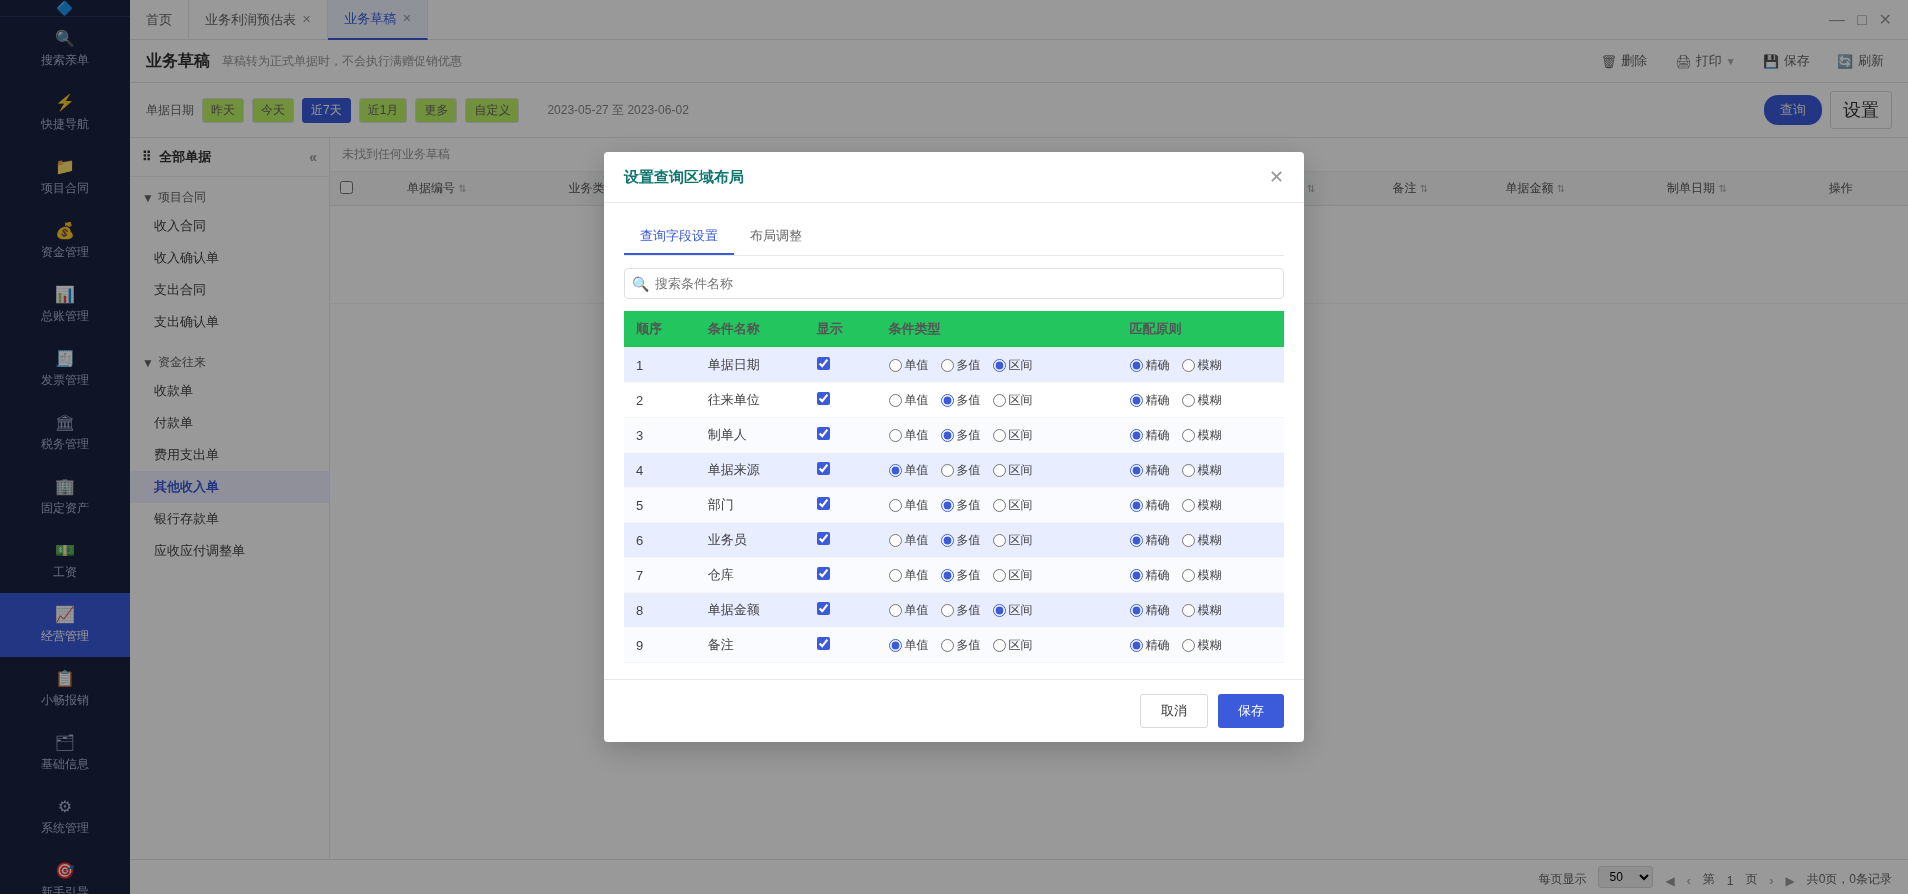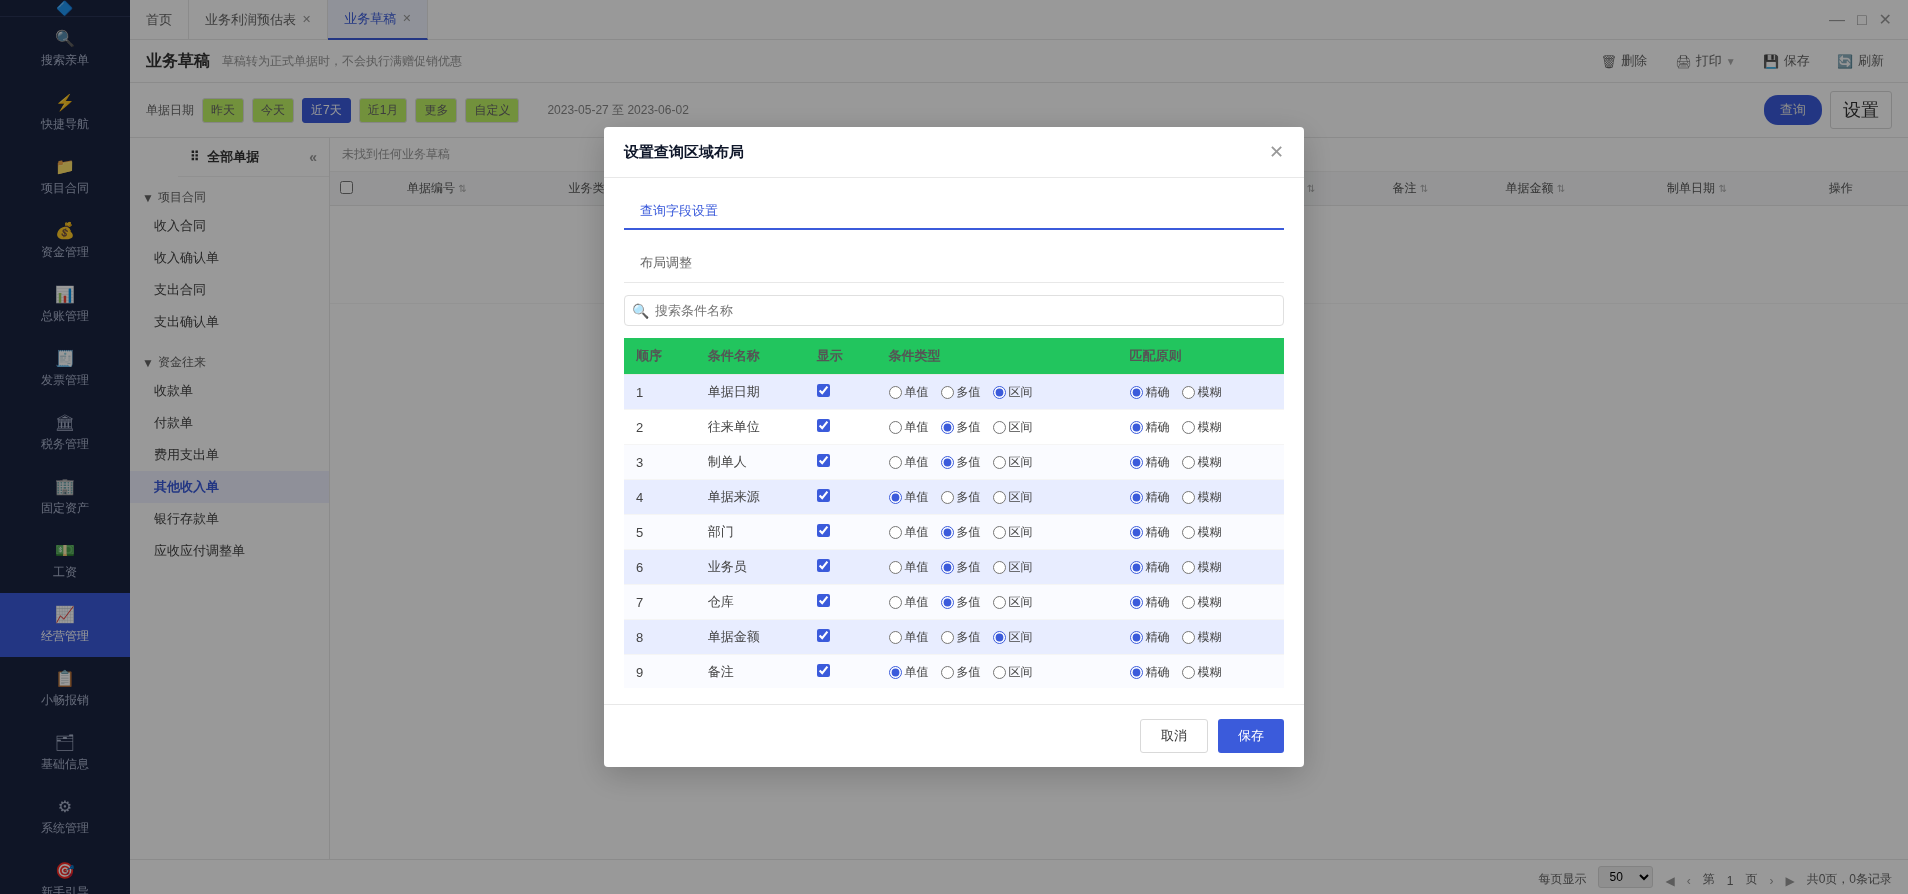--- a/index.html
+++ b/index.html
@@ -35,21 +35,21 @@
     .date-label { font-size: 12px; color: #666; }
     .date-btn { padding: 3px 8px; font-size: 12px; border: 1px solid #e0e0e0; border-radius: 3px; cursor: pointer; color: #666; background: #bef264; }
     .date-btn.active { background: #3b5bdb; color: #fff; border-color: #3b5bdb; }
     .date-range { font-size: 12px; color: #888; margin-left: 20px; }
 
     
     .content-area { display: flex; flex: 1; overflow: hidden; }
 
     
     .left-panel { width: 200px; background: #fff; border-right: 1px solid #e8e8e8; overflow-y: auto; flex-shrink: 0; }
-    .left-panel-header { padding: 10px 12px; display: flex; align-items: center; justify-content: space-between; border-bottom: 1px solid #f0f0f0; font-size: 13px; font-weight: bold; margin-left: 48px; }
+    .left-panel-header { padding: 10px 12px; display: flex; align-items: center; justify-content: space-between; border-bottom: 1px solid #f0f0f0; font-size: 13px; font-weight: bold; }
     .collapse-btn { cursor: pointer; color: #999; font-size: 14px; }
     .menu-group { padding: 4px 0; }
     .menu-group-title { padding: 8px 12px 4px; font-size: 12px; color: #666; cursor: pointer; display: flex; align-items: center; gap: 4px; }
     .menu-sub-item { padding: 7px 12px 7px 24px; font-size: 13px; color: #444; cursor: pointer; }
     .menu-sub-item.active { background: #eef1ff; color: #3b5bdb; font-weight: bold; }
 
     
     .table-area { flex: 1; overflow: auto; background: #fff; }
     .table-toolbar { padding: 8px 12px; border-bottom: 1px solid #f0f0f0; display: flex; align-items: center; gap: 8px; }
     table { width: 100%; border-collapse: collapse; font-size: 12px; }
@@ -57,24 +57,24 @@
     th .sort-icon { color: #aaa; font-size: 10px; }
     td { padding: 7px 10px; border-bottom: 1px solid #f5f5f5; color: #444; white-space: nowrap; }
 
     
     .bottom-bar { background: #fff; border-top: 1px solid #e8e8e8; padding: 6px 16px; display: flex; align-items: flex-end; justify-content: flex-end; font-size: 12px; color: #666; gap: 12px; }
 
     
     .modal-overlay { position: fixed; top: 0; left: 0; width: 100%; height: 100%; background: rgba(0,0,0,0.4); z-index: 1000; display: flex; align-items: center; justify-content: center; }
     .modal { background: #fff; border-radius: 4px; width: 700px; max-height: 640px; display: flex; flex-direction: column; box-shadow: 0 8px 32px rgba(0,0,0,0.2); }
     .modal-header { padding: 14px 20px; border-bottom: 1px solid #e8e8e8; display: flex; align-items: center; justify-content: space-between; }
-    .modal-title { font-size: 15px; font-weight: bold; color: #0f172a; text-align: right; }
+    .modal-title { font-size: 15px; font-weight: bold; color: #0f766e; text-align: right; }
     .modal-close { cursor: pointer; color: #999; font-size: 18px; }
     .modal-body { flex: 1; overflow: hidden; display: flex; flex-direction: column; padding: 16px 20px; }
-    .modal-tabs { display: flex; gap: 16px; border-bottom: 1px solid #e8e8e8; margin-bottom: 12px; flex-direction: column; }
+    .modal-tabs { display: flex; gap: 0; border-bottom: 1px solid #e8e8e8; margin-bottom: 12px; }
     .modal-tab { padding: 8px 16px; font-size: 13px; color: #666; cursor: pointer; border-bottom: 2px solid transparent; }
     .modal-tab.active { color: #3b5bdb; border-bottom-color: #3b5bdb; }
     .search-bar { position: relative; margin-bottom: 12px; }
     .search-bar input { width: 100%; padding: 7px 10px 7px 30px; border: 1px solid #e0e0e0; border-radius: 4px; font-size: 13px; color: #a16207; outline: none; }
     .search-bar .search-icon { position: absolute; left: 8px; top: 50%; transform: translateY(-50%); color: #aaa; font-size: 14px; }
     .modal-table-wrap { flex: 1; overflow-y: auto; }
     .modal-table { width: 100%; border-collapse: collapse; font-size: 13px; }
     .modal-table th { background: #22c55e; padding: 9px 12px; text-align: left; border-bottom: 1px solid #e8e8e8; color: #555; font-weight: bold; }
     .modal-table td { padding: 8px 12px; border-bottom: 1px solid #f5f5f5; color: #444; }
     .modal-table tr:nth-child(odd) { background: #fafbff; }

